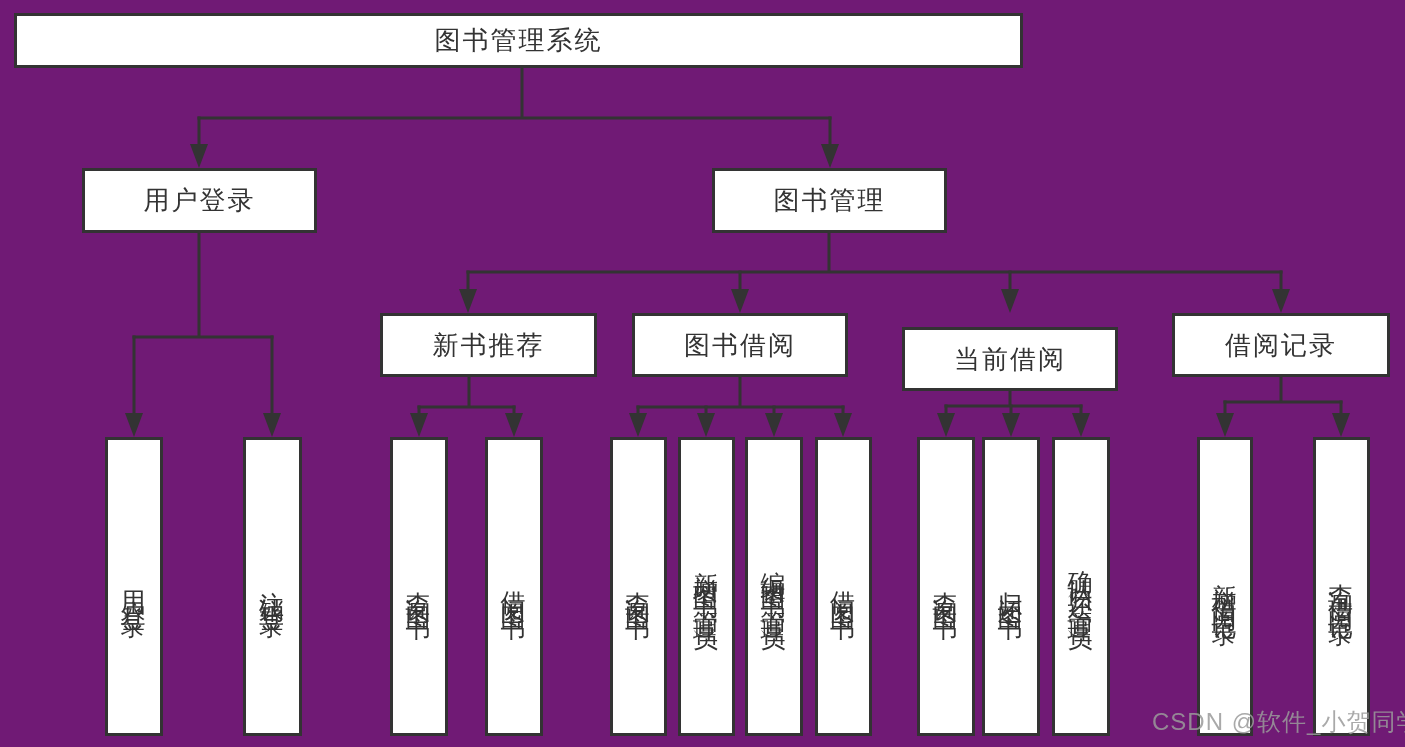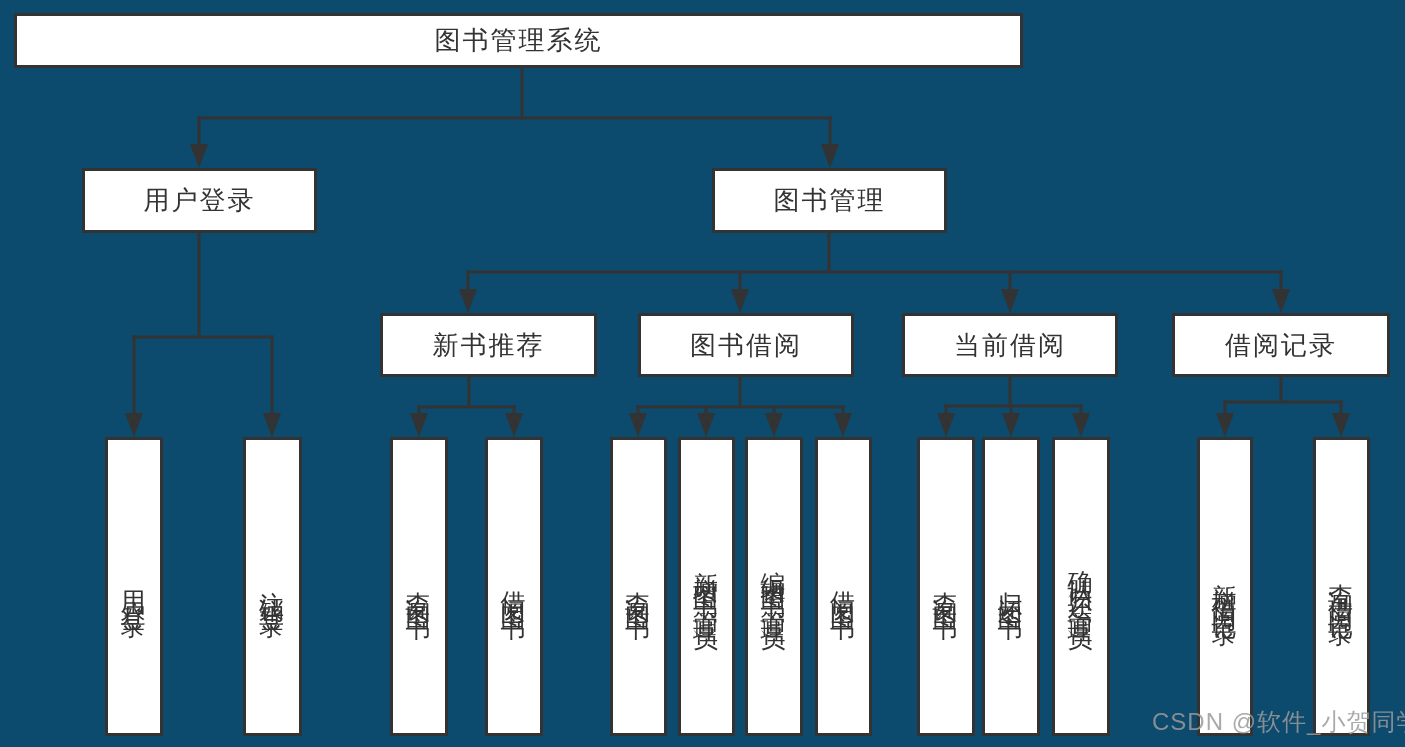--- a/index.html
+++ b/index.html
@@ -1,19 +1,19 @@
 <!DOCTYPE html>
 <html><head>
 <meta charset="utf-8">
 <style>
   html,body{margin:0;padding:0;background:#ffffff;}
   #canvas{
     position:relative;
     width:1405px;height:747px;
-    background:#0c4a6e;
+    background:#701a75;
     font-family:"Liberation Sans","DejaVu Sans",sans-serif;
     overflow:hidden;
   }
   .box{
     position:absolute;
     box-sizing:border-box;
     border:3px solid #333333;
     background:#ffffff;
     display:flex;
     align-items:center;
@@ -107,24 +107,24 @@
   <div class="box hbox" style="left:82px;top:168px;width:235px;height:65px;">
     <span>用户登录</span>
   </div>
   <div class="box hbox" style="left:712px;top:168px;width:235px;height:65px;">
     <span>图书管理</span>
   </div>
 
   <div class="box hbox" style="left:360px;top:313px;width:217px;height:64px;margin-left:20px;">
     <span>新书推荐</span>
   </div>
-  <div class="box hbox" style="left:632px;top:313px;width:216px;height:64px;margin-left:6px;">
+  <div class="box hbox" style="left:632px;top:313px;width:216px;height:64px;">
     <span>图书借阅</span>
   </div>
-  <div class="box hbox" style="left:902px;top:313px;width:216px;height:64px;">
+  <div class="box hbox" style="left:902px;top:327px;width:216px;height:64px;">
     <span>当前借阅</span>
   </div>
   <div class="box hbox" style="left:1172px;top:313px;width:218px;height:64px;">
     <span>借阅记录</span>
   </div>
 
   <div class="box vbox" style="left:105px;top:437px;width:58px;height:299px;">
     <span>用户登录</span>
   </div>
   <div class="box vbox" style="left:243px;top:437px;width:59px;height:299px;">

